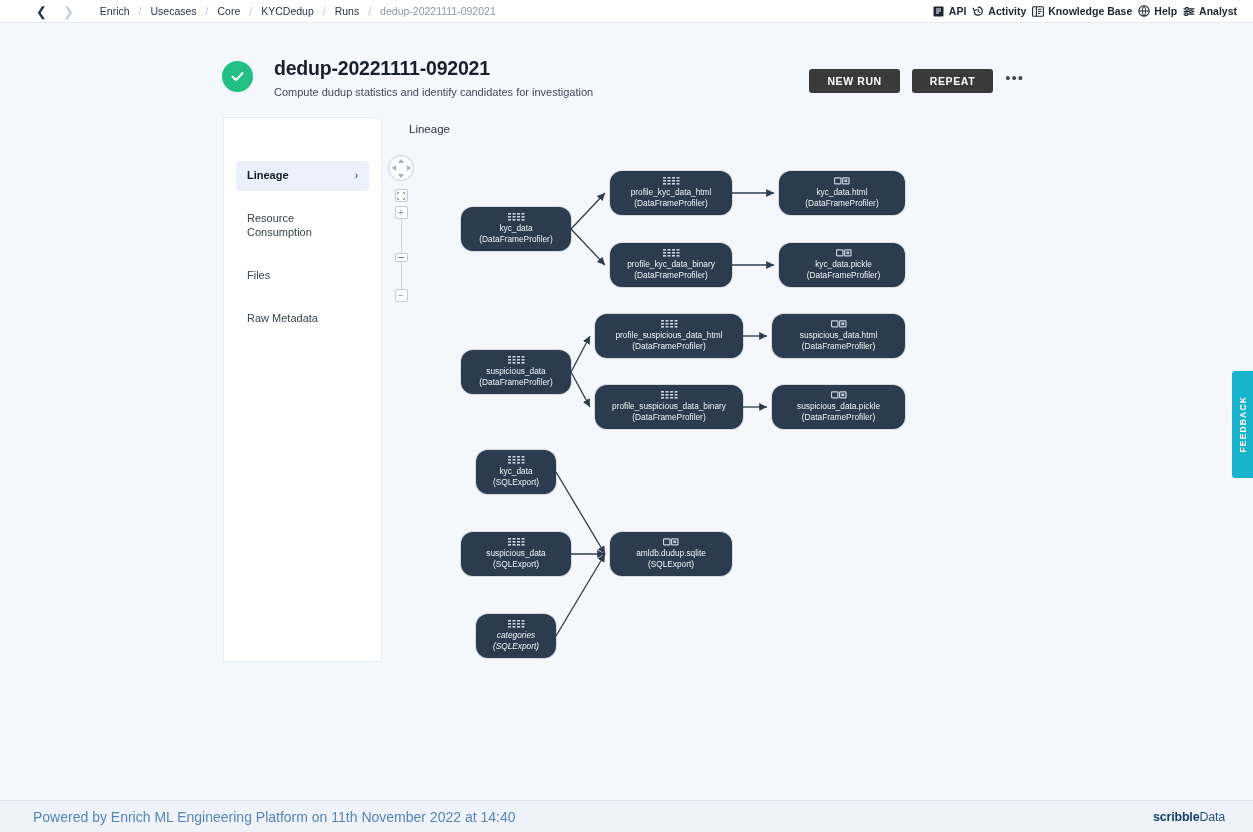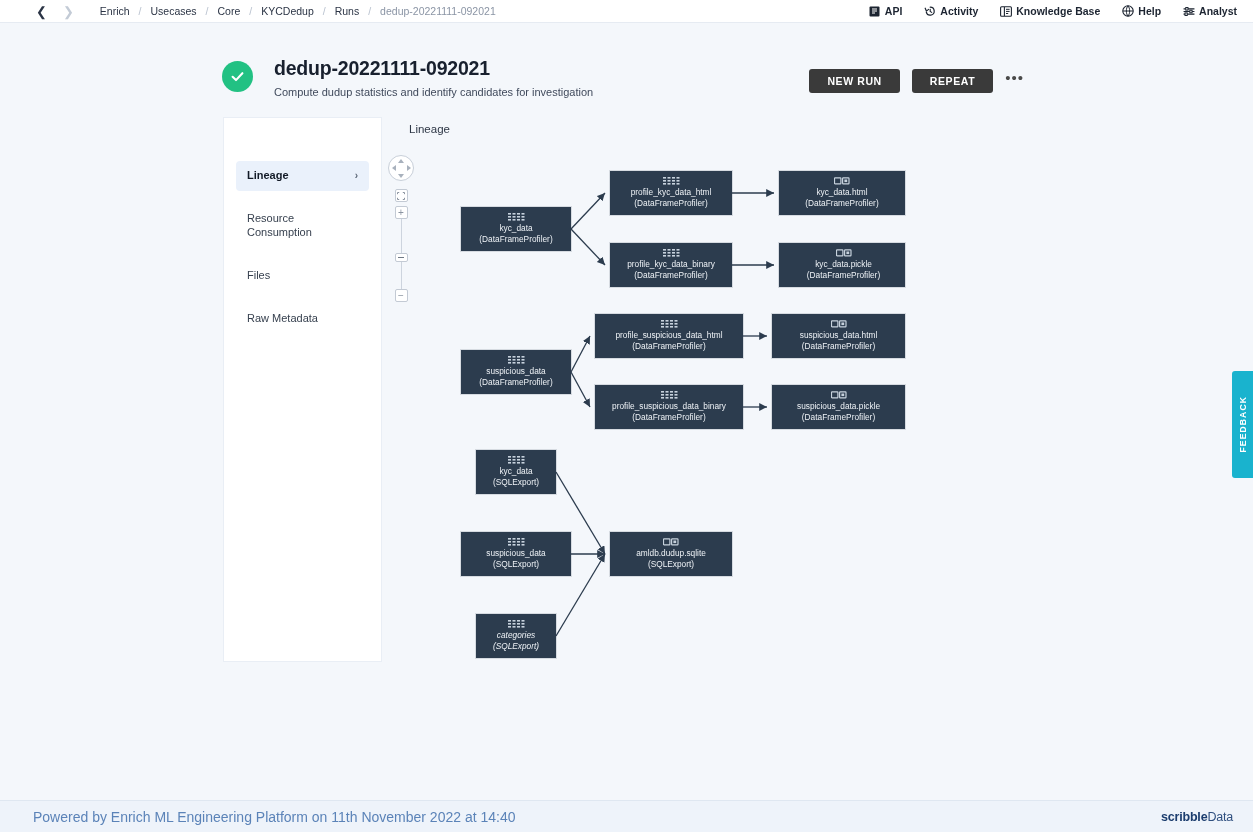--- a/index.html
+++ b/index.html
@@ -23,21 +23,21 @@
   .nav-arrows { display: flex; align-items: center; margin-left: 36px; gap: 16px; }
   .nav-arrow { font-size: 13px; color: #2b3445; line-height: 1; cursor: pointer; }
   .nav-arrow.disabled { color: #c3cbd6; }
   .breadcrumb { display: flex; align-items: center; margin-left: 26px; gap: 0; }
   .bc-item { font-size: 10.5px; color: #2b3445; white-space: nowrap; }
   .bc-item.last { color: #8b95a5; }
   .bc-sep { font-size: 10.5px; color: #b9c2cf; padding: 0 9px; }
 
   .topbar-right {
     margin-left: auto; margin-right: 16px;
-    display: flex; align-items: center; gap: 22px;
+    display: flex; align-items: center; gap: 6px;
   }
   .tb-link {
     display: flex; align-items: center; gap: 4px;
     font-size: 10.5px; font-weight: bold; color: #1c2431;
     white-space: nowrap; cursor: pointer;
   }
   .tb-ico { display: inline-flex; width: 12px; height: 12px; align-items: center; justify-content: center; }
   .tb-ico svg { display: block; }
 
   
@@ -183,21 +183,21 @@
   .canvas {
     position: absolute;
     left: 0; top: 25px;
     width: 645px; height: 520px;
   }
   .canvas svg.edges { position: absolute; left: 0; top: 0; width: 645px; height: 520px; }
   .node {
     position: absolute;
     background: #2c3c4e;
     color: #eef2f6;
-    border-radius: 0;
+    border-radius: 12px;
     text-align: center;
     display: flex; flex-direction: column;
     align-items: center; justify-content: center;
     padding: 4px 6px 5px;
     cursor: pointer;
     box-shadow: 0 0 0 1px rgba(44,60,78,0.15);
   }
   .node .nlabel { font-size: 8.3px; line-height: 1.22; white-space: nowrap; }
   .node .ntype { font-size: 8.3px; line-height: 1.22; white-space: nowrap; }
   .nicon { margin-bottom: 2px; height: 8px; display: flex; align-items: center; justify-content: center; }
@@ -205,21 +205,21 @@
 
   
   .footer {
     height: 32px;
     background: #eef3fa;
     border-top: 1px solid #dfe7f1;
     display: flex; align-items: center;
     flex: none;
   }
   .footer-text { font-size: 14px; color: #5b83b8; margin-left: 33px; }
-  .footer-logo { margin-left: auto; margin-right: 20px; font-size: 12.5px; letter-spacing: -0.2px; white-space: nowrap; text-align: right; }
+  .footer-logo { margin-left: auto; margin-right: 28px; font-size: 12.5px; letter-spacing: -0.2px; white-space: nowrap; text-align: right; }
   .logo-a { color: #1c3d6e; font-weight: bold; }
   .logo-b { color: #2f4f7f; font-weight: normal; }
 
   
   .feedback {
     position: absolute;
     right: 0; top: 348px;
     width: 21px; height: 107px;
     background: #19b3ce;
     border-radius: 3px 0 0 3px;

